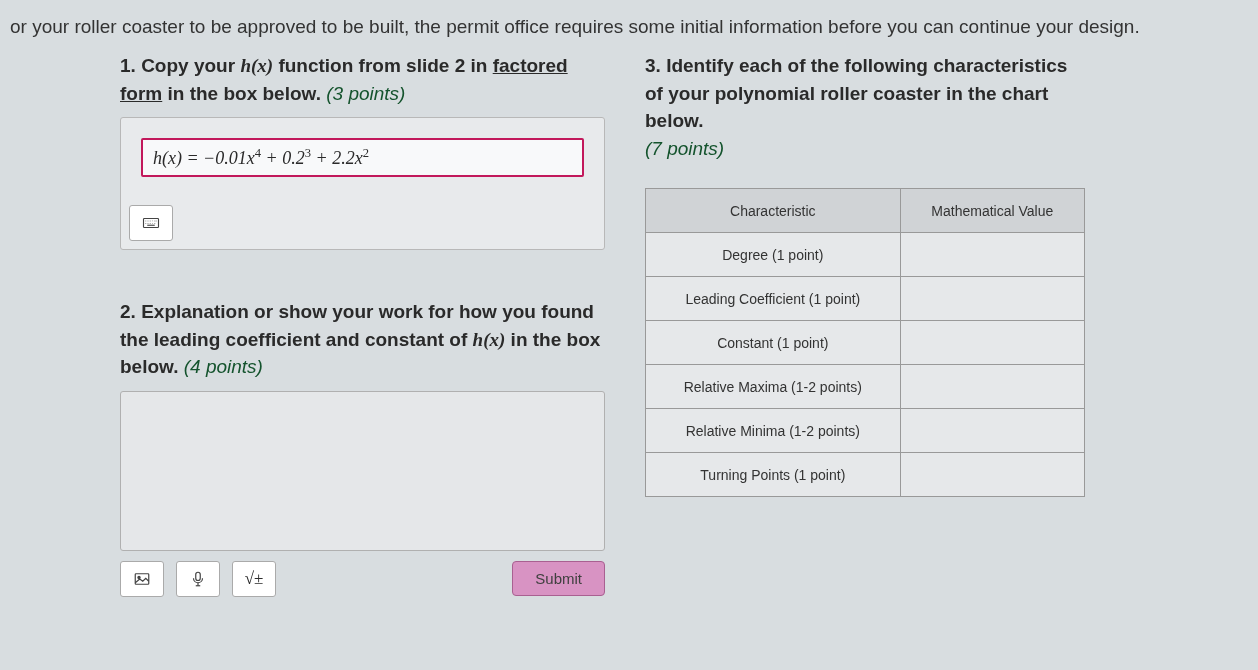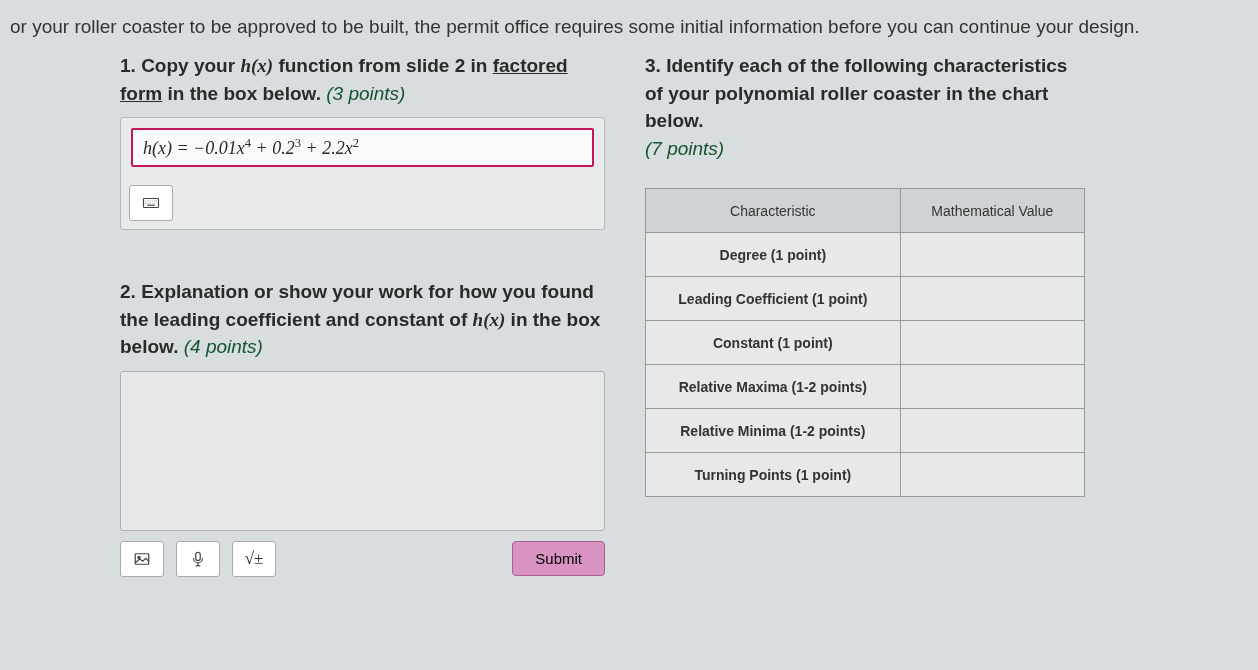--- a/index.html
+++ b/index.html
@@ -38,21 +38,21 @@
     .math-input-outer {
       border: 1px solid #b8b8b8;
       background: #e8eaec;
       border-radius: 3px;
       margin-bottom: 18px;
     }
     .eq-box {
       border: 2px solid #c2185b;
       background: #f8f9fa;
       padding: 6px 10px;
-      margin: 10px;
+      margin: 20px;
       font-family: 'Times New Roman', serif;
       font-size: 18px;
       font-style: italic;
       border-radius: 2px;
       white-space: nowrap;
     }
     .eq-box sup { font-size: 0.7em; font-style: normal;}
     .toolbar-row {
       display: flex;
       gap: 8px;
@@ -83,38 +83,38 @@
       justify-content: space-between;
       align-items: center;
     }
     .tool-group {
       display: flex;
       gap: 12px;
     }
     .submit-btn {
       background: #d893c3;
       border: 1px solid #a96091;
-      color: #000000;
+      color: #404040;
       padding: 8px 22px;
       font-size: 15px;
       border-radius: 4px;
       cursor: pointer;
       font-weight: 500;
     }
     .q3-spacer { height: 8px; }
     table.char-table {
       border-collapse: collapse;
       width: 100%;
       background: #e6e8ea;
       margin-top: 8px;
     }
     table.char-table th, table.char-table td {
       border: 1px solid #999;
       font-size: 14px;
-      font-weight: bold;
+      font-weight: normal;
       text-align: center;
       color: #333;
       height: 44px;
       padding: 4px 8px;
     }
     table.char-table th {
       background: #d0d3d6;
       font-weight: normal;
     }
     table.char-table td.val-cell {

